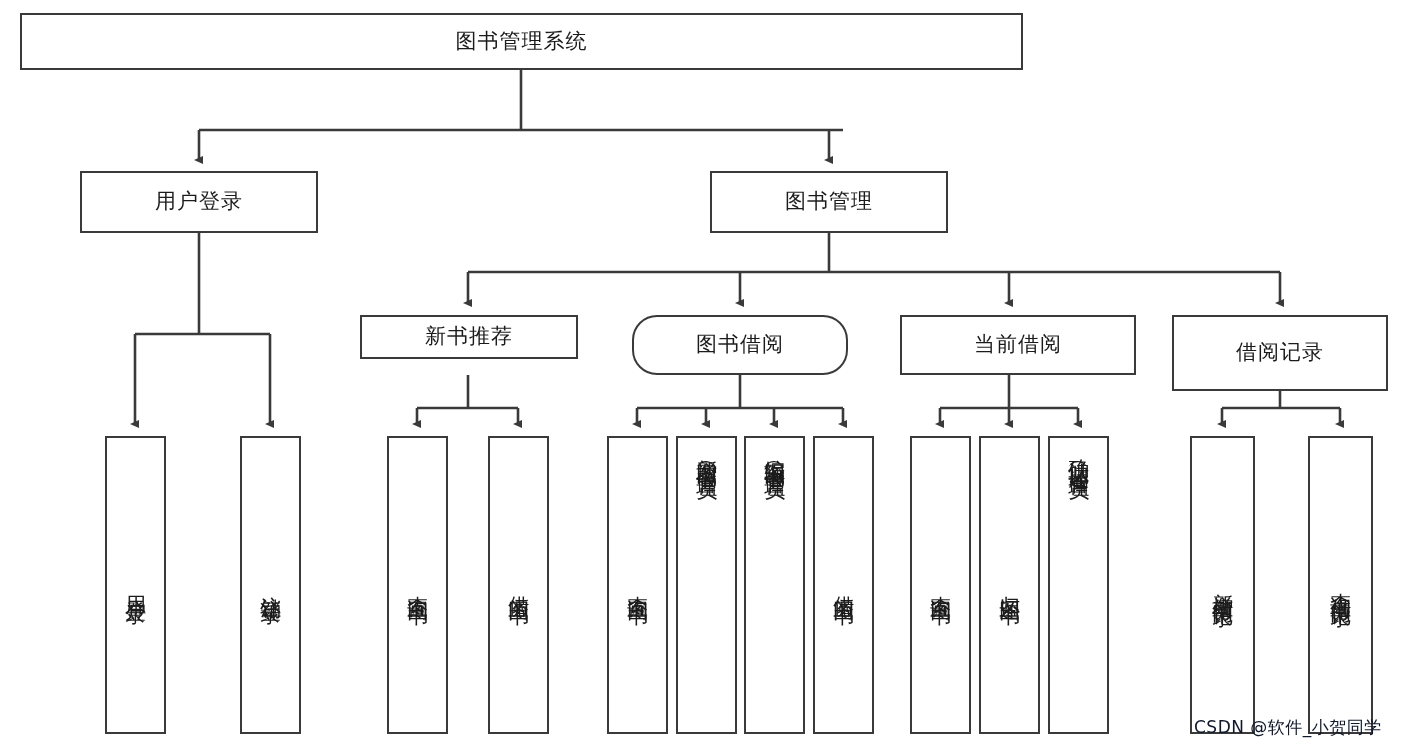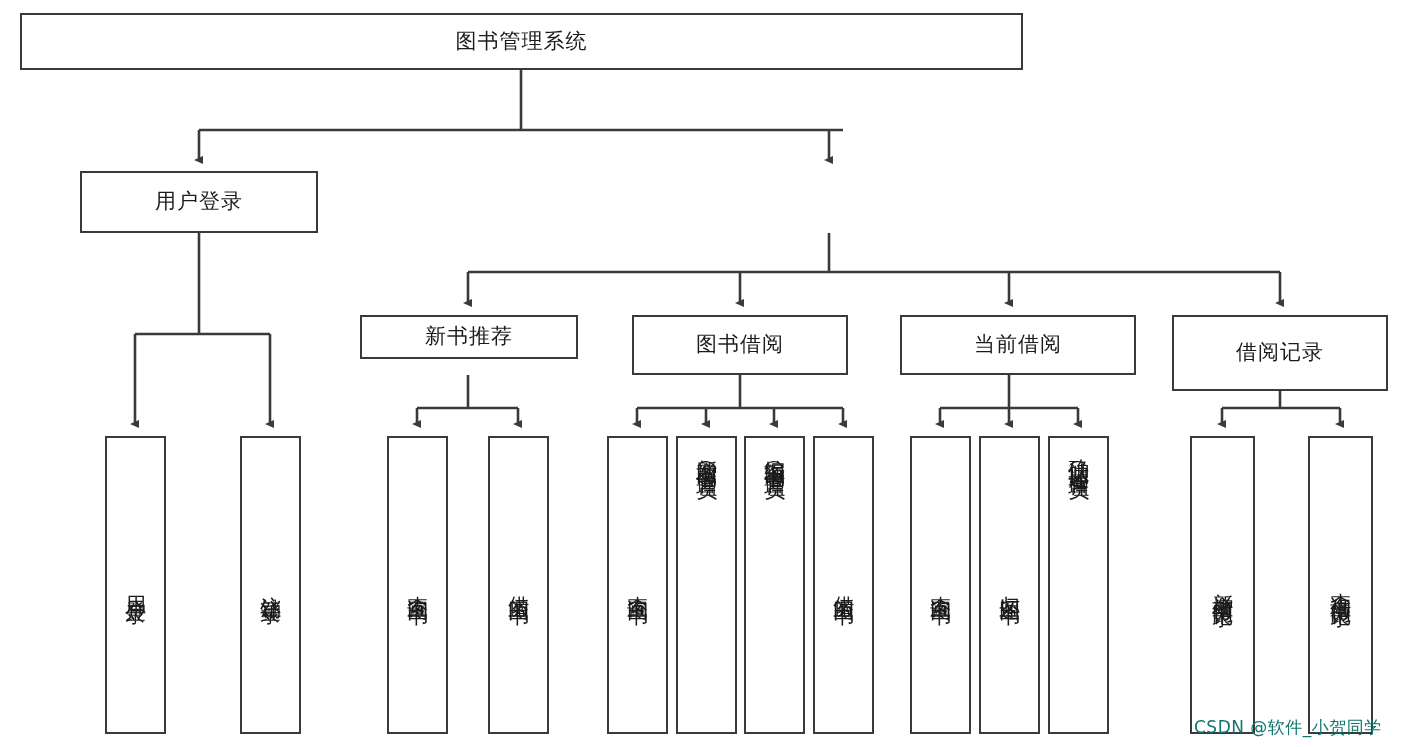--- a/index.html
+++ b/index.html
@@ -64,21 +64,21 @@
     letter-spacing: 3px;
     white-space: nowrap;
   }
   .node.vert.centered {
     align-items: center;
     padding-top: 0;
   }
   .watermark {
     position: absolute;
     font-size: 17px;
-    color: #0f766e;
+    color: #0f172a;
     white-space: nowrap;
     letter-spacing: 0.5px;
   }
 </style>
 </head>
 <body>
 
 <div id="canvas">
 
   <svg class="edges" viewBox="0 0 1405 747" xmlns="http://www.w3.org/2000/svg">
@@ -131,25 +131,28 @@
     </g>
   </svg>
 
   <div class="node horiz root" style="left:20px; top:13px; width:1003px; height:57px;">
     <span class="label">图书管理系统</span>
   </div>
 
   <div class="node horiz" style="left:80px; top:171px; width:238px; height:62px;">
     <span class="label">用户登录</span>
   </div>
+  <div class="node horiz" style="left:710px; top:171px; width:238px; height:62px;">
+    <span class="label">图书管理</span>
+  </div>
 
   <div class="node horiz" style="left:360px; top:315px; width:218px; height:44px;">
     <span class="label">新书推荐</span>
   </div>
-  <div class="node horiz" style="left:632px; top:315px; width:216px; height:60px;">
+  <div class="node horiz" style="left:632px; top:315px; width:216px; height:60px;border-radius:25px;">
     <span class="label">图书借阅</span>
   </div>
   <div class="node horiz" style="left:900px; top:315px; width:236px; height:60px;">
     <span class="label">当前借阅</span>
   </div>
   <div class="node horiz" style="left:1172px; top:315px; width:216px; height:76px;">
     <span class="label">借阅记录</span>
   </div>
 
   <div class="node vert centered" style="left:105px; top:436px; width:61px; height:298px;">

